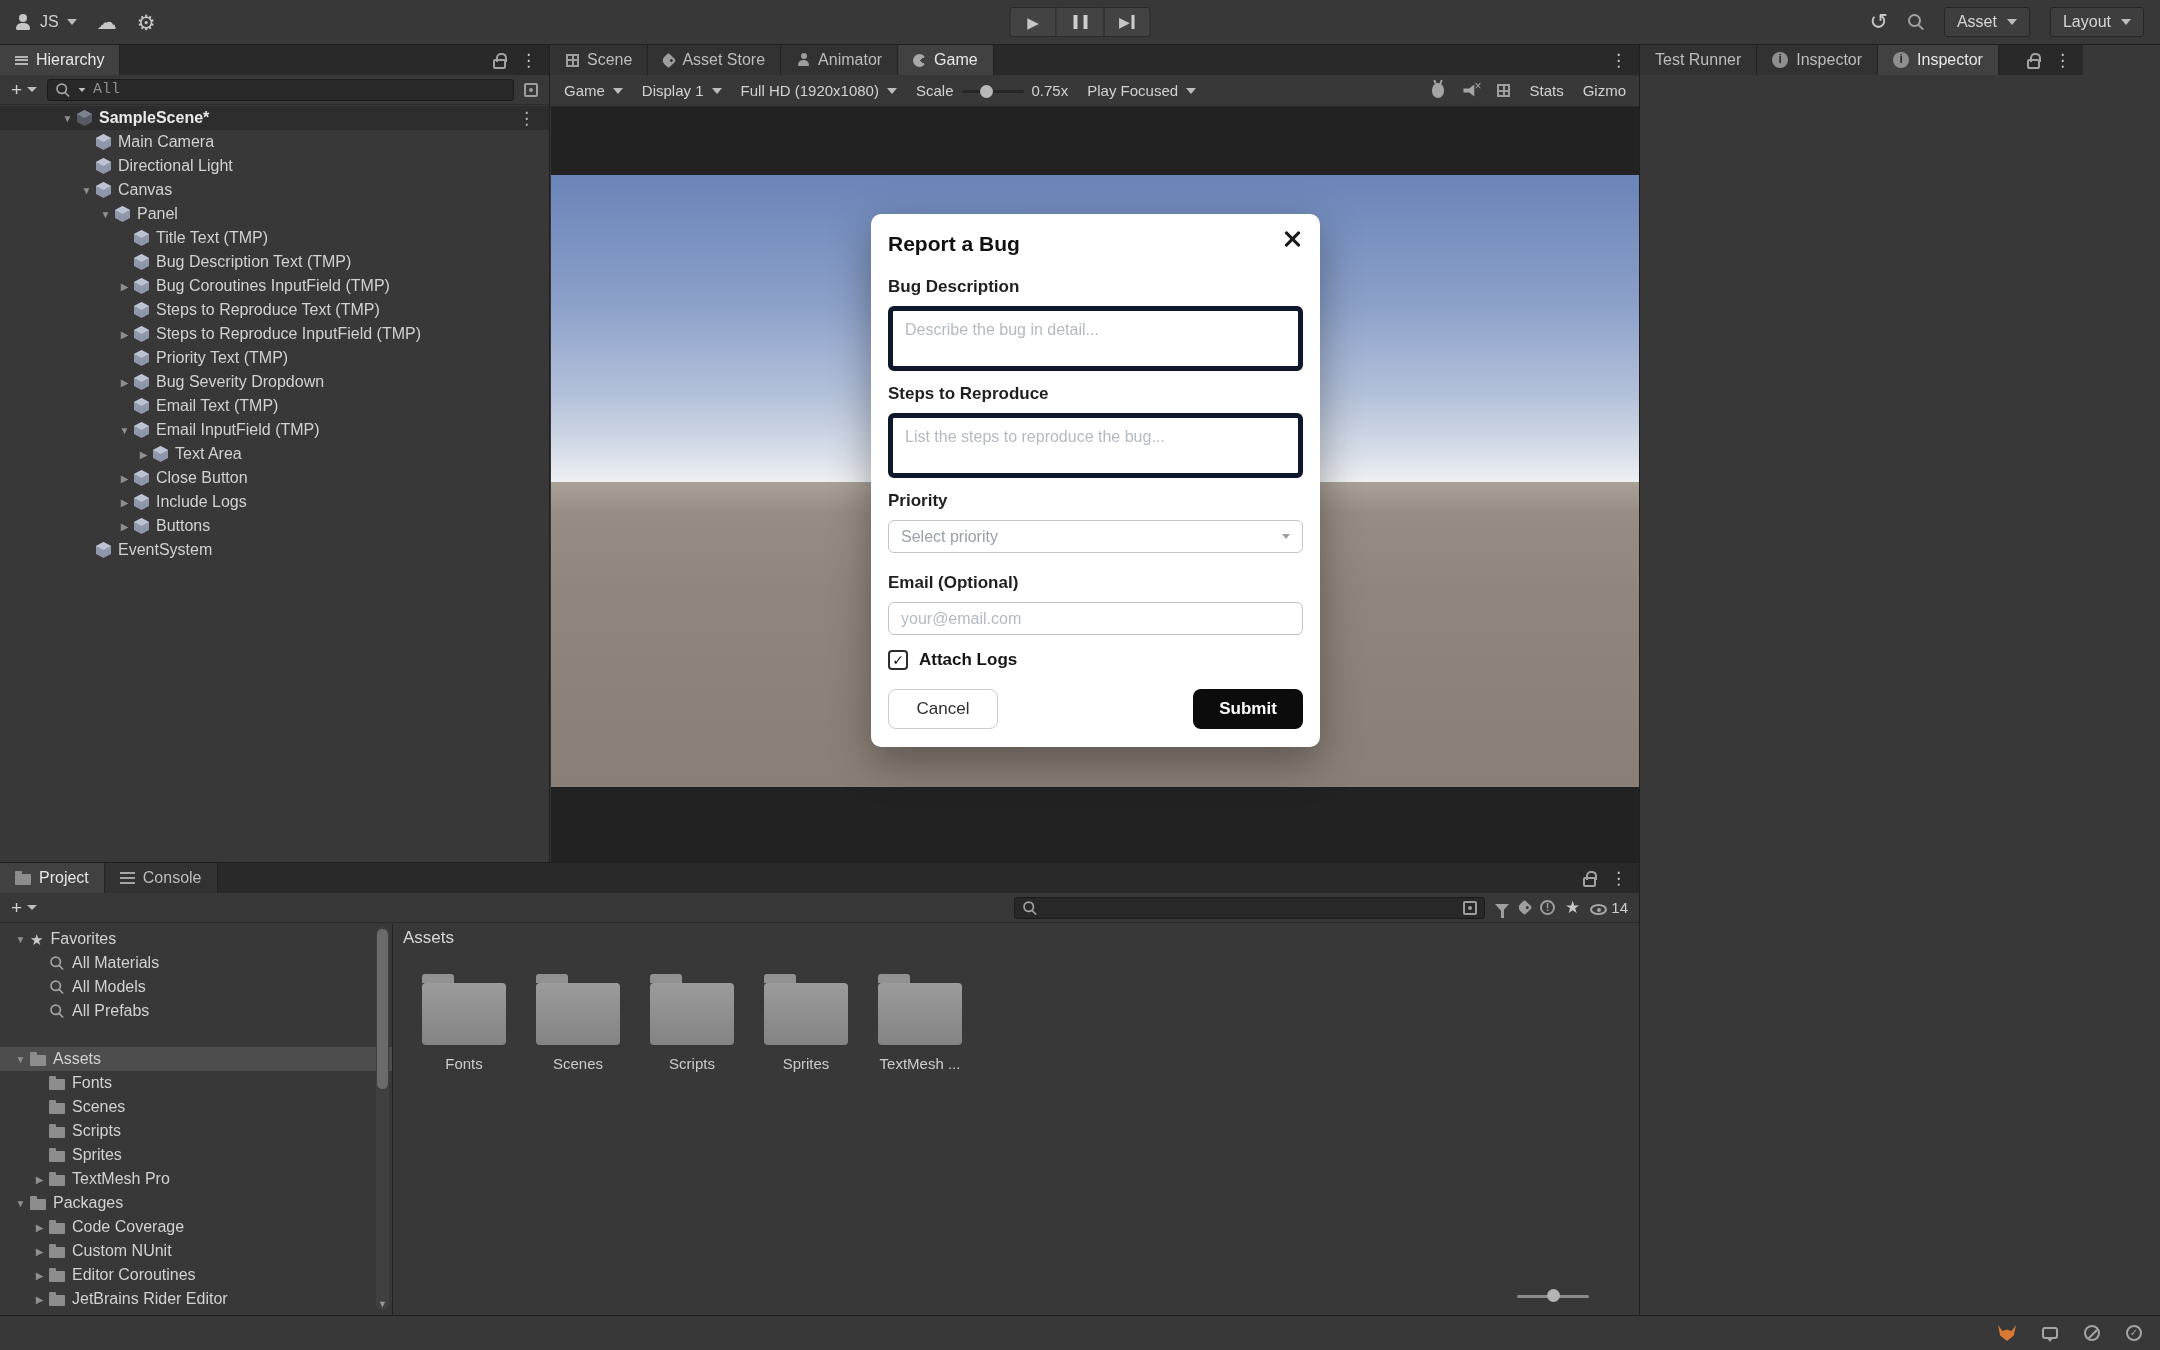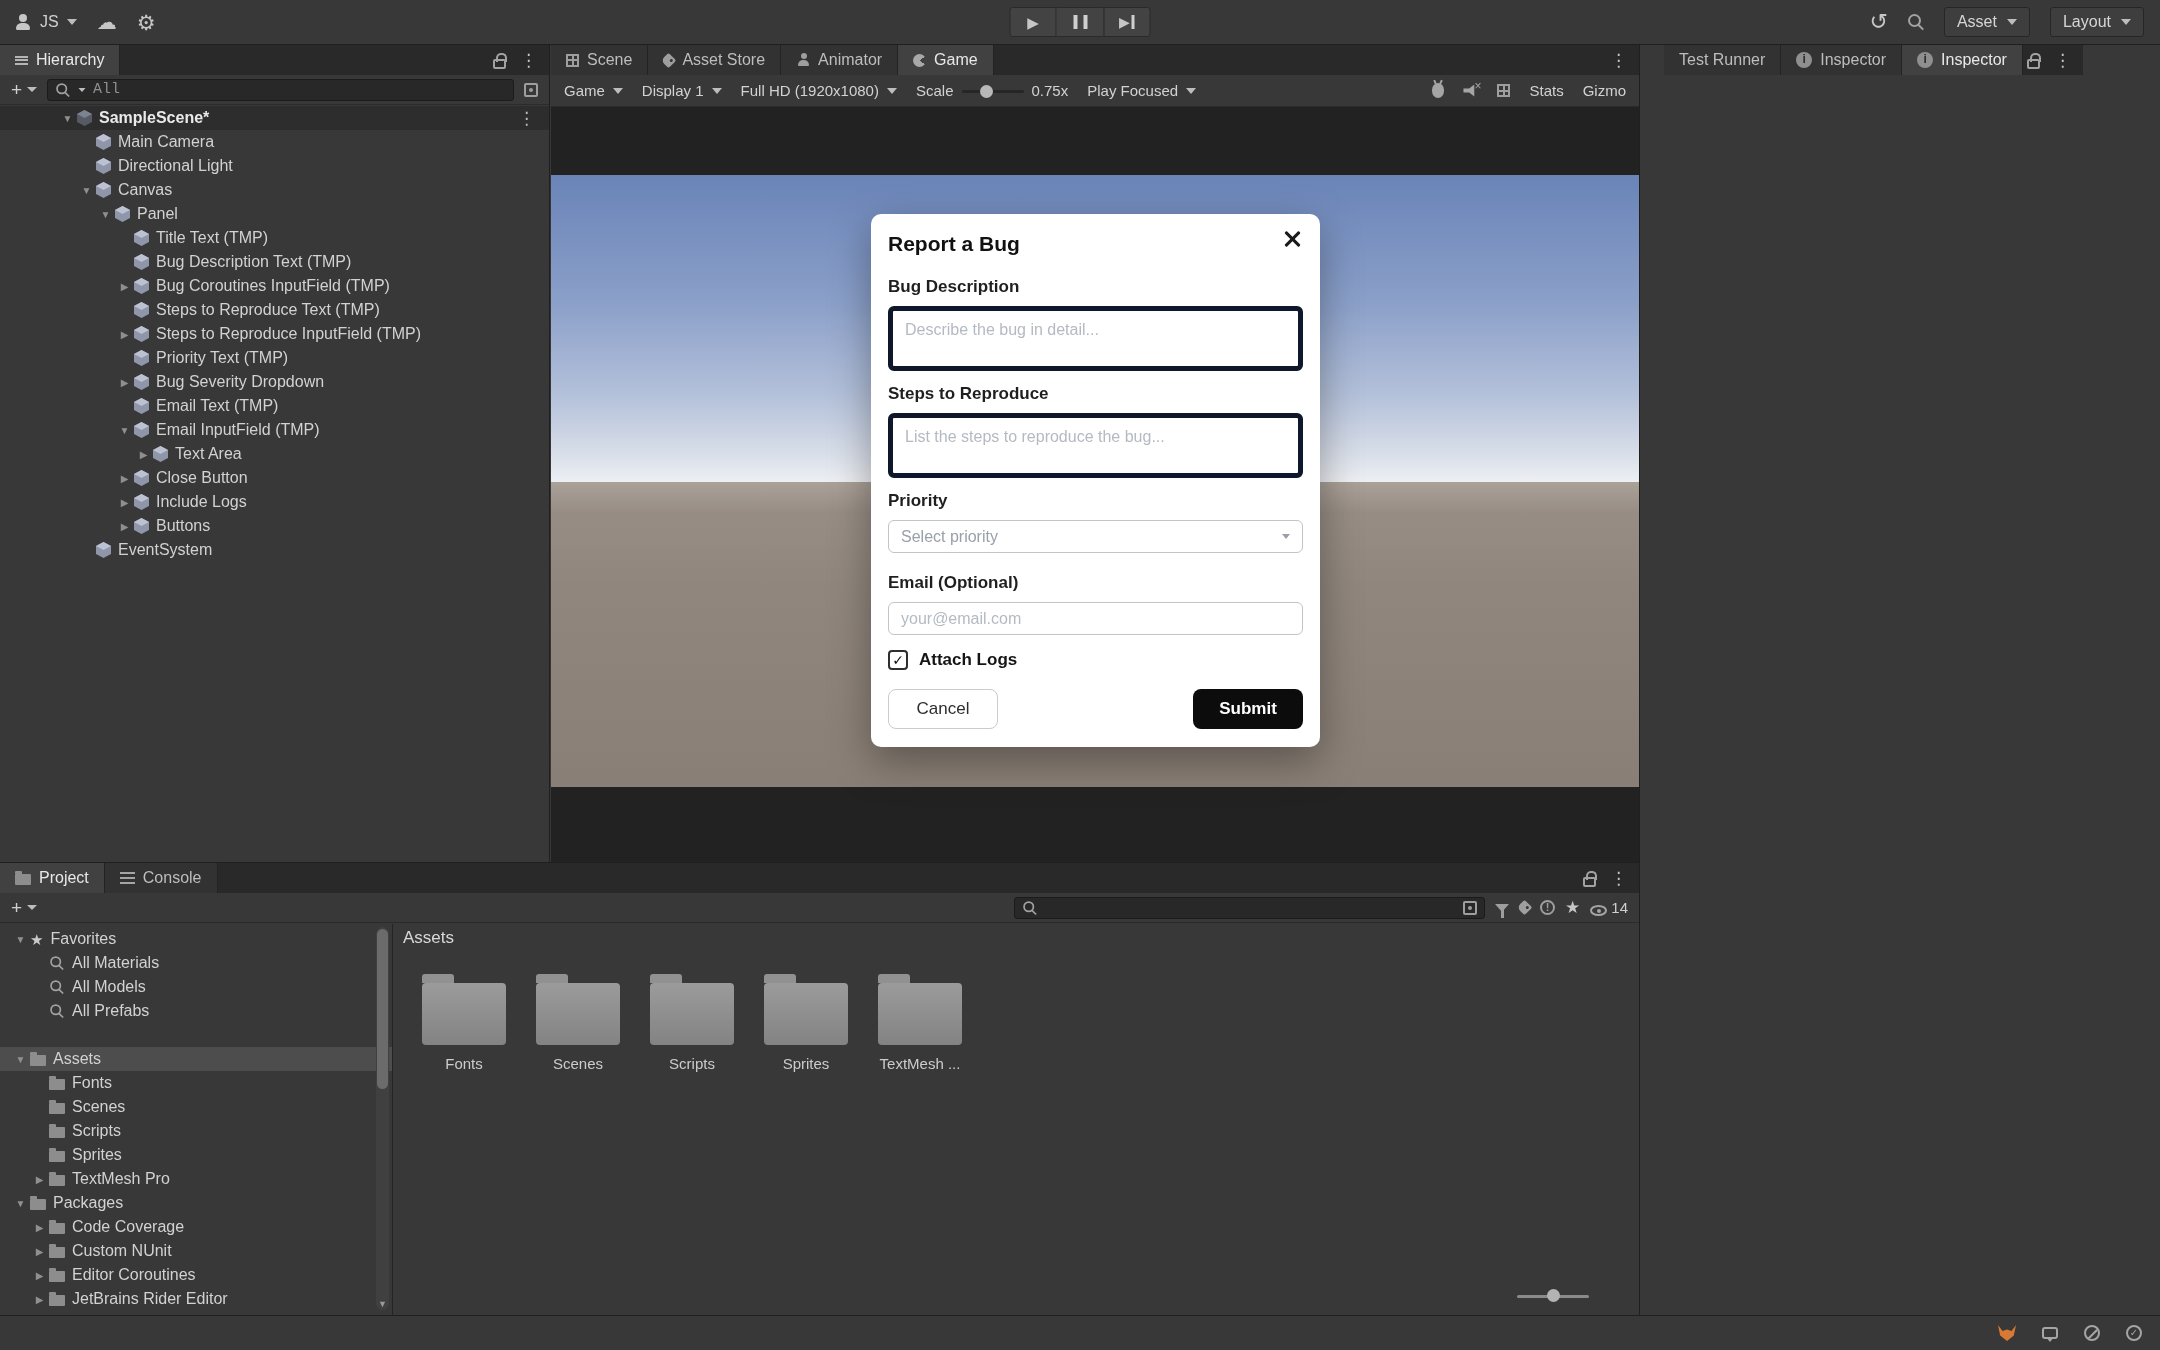--- a/index.html
+++ b/index.html
@@ -5,21 +5,21 @@
   * { margin:0; padding:0; box-sizing:border-box; }
   html,body { background:#141414; }
   body { font-family:"Liberation Sans","DejaVu Sans",sans-serif; }
   #app { position:relative; width:2160px; height:1350px; background:#383838; overflow:hidden;
          color:#d0d0d0; font-size:16px; }
 
   
   .caret { width:0;height:0;border-left:5px solid transparent;border-right:5px solid transparent;
            border-top:6px solid #bdbdbd; flex:none; }
   .gi { line-height:1; color:#c6c6c6; flex:none; }
-  .flex { display:flex; align-items:flex-end; }
+  .flex { display:flex; align-items:center; }
   .sp { flex:1; }
 
   
   #topbar { position:absolute; left:0; top:0; width:2160px; height:45px; background:#383838;
             border-bottom:1px solid #1f1f1f; }
   .tb-left { position:absolute; left:14px; top:0; height:44px; display:flex; align-items:center; gap:20px; }
   .tb-center { position:absolute; left:50%; top:7px; transform:translateX(-50%); display:flex; }
   .tb-right { position:absolute; right:16px; top:0; height:44px; display:flex; align-items:center; gap:20px; }
   .tb-btn { width:47px; height:30px; background:#434343; border:1px solid #2a2a2a;
             display:flex; align-items:center; justify-content:center; }
@@ -40,21 +40,21 @@
 
   .icon-search { width:16px; height:16px; position:relative; flex:none; }
   .icon-search::before { content:""; position:absolute; left:0; top:0; width:9px; height:9px; border:2px solid #a2a2a2; border-radius:50%; }
   .icon-search::after  { content:""; position:absolute; left:11px; top:10px; width:7px; height:2px; background:#a2a2a2;
                          transform:rotate(45deg); transform-origin:0 0; }
 
   
   .panel { position:absolute; background:#383838; }
   #hierarchy { left:0; top:45px; width:550px; height:817px; border-right:1px solid #1f1f1f; }
   #center    { left:551px; top:45px; width:1088px; height:817px; }
-  #right     { left:1639px; top:45px; width:444px; height:1270px; border-left:1px solid #1f1f1f;padding-left:24px; }
+  #right     { left:1639px; top:45px; width:444px; height:1270px; border-left:1px solid #1f1f1f; }
   #project   { left:0; top:862px; width:1639px; height:453px; border-top:1px solid #1f1f1f; }
 
   .tabstrip { height:30px; background:#292929; display:flex; align-items:stretch; position:relative; }
   .tab { display:flex; align-items:center; gap:8px; padding:0 15px; background:#323232; color:#bdbdbd;
          border-right:1px solid #232323; font-size:16px; white-space:nowrap; }
   .tab.active { background:#414141; color:#e8e8e8; }
   .strip-right { position:absolute; right:12px; top:0; height:30px; display:flex; align-items:center; gap:14px; }
 
   .icon-burger { width:13px; height:9px; border-top:2px solid #b5b5b5; border-bottom:2px solid #b5b5b5; position:relative; flex:none; }
   .icon-burger::before { content:""; position:absolute; left:0; top:1.5px; width:13px; height:2px; background:#b5b5b5; }

